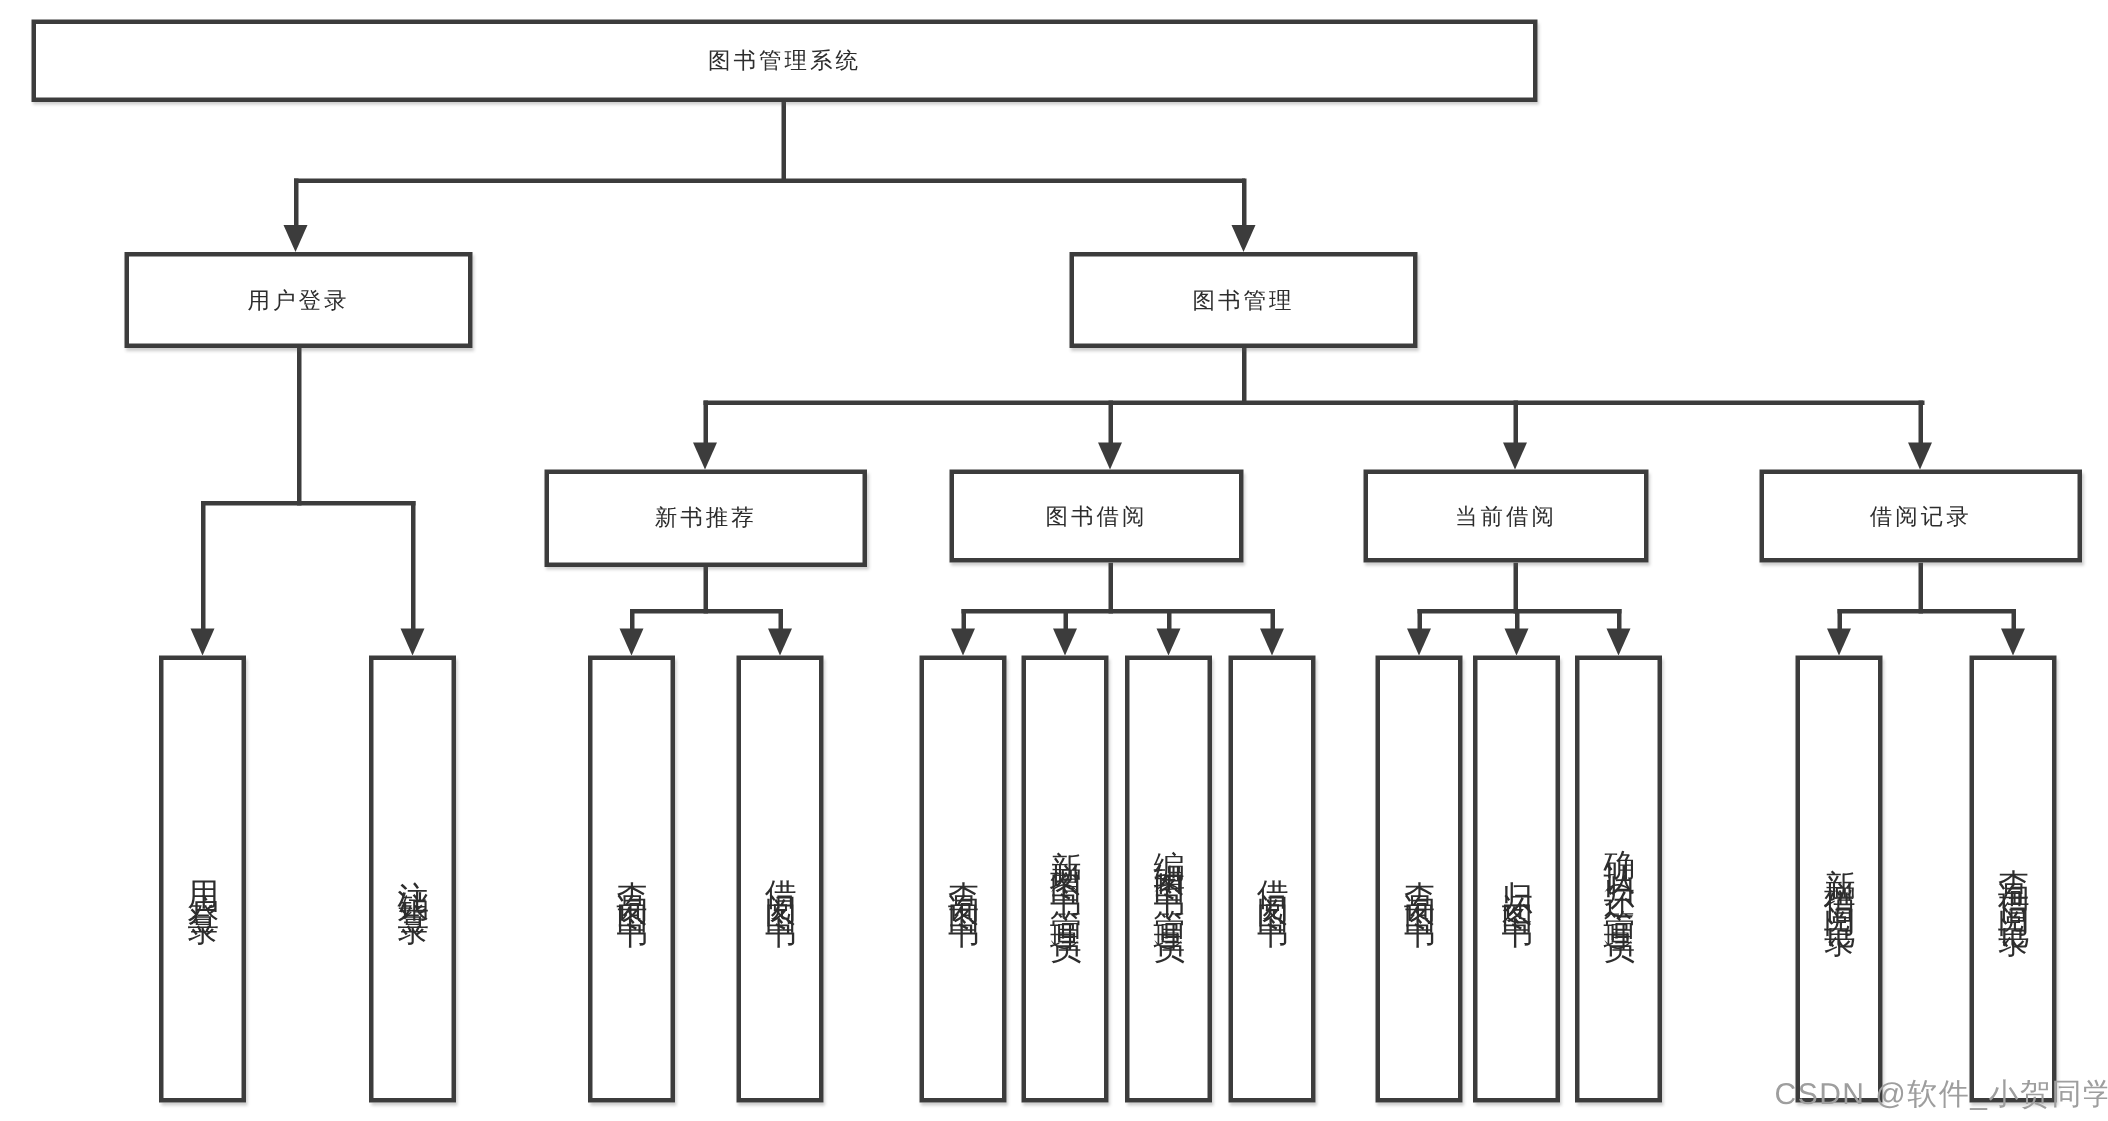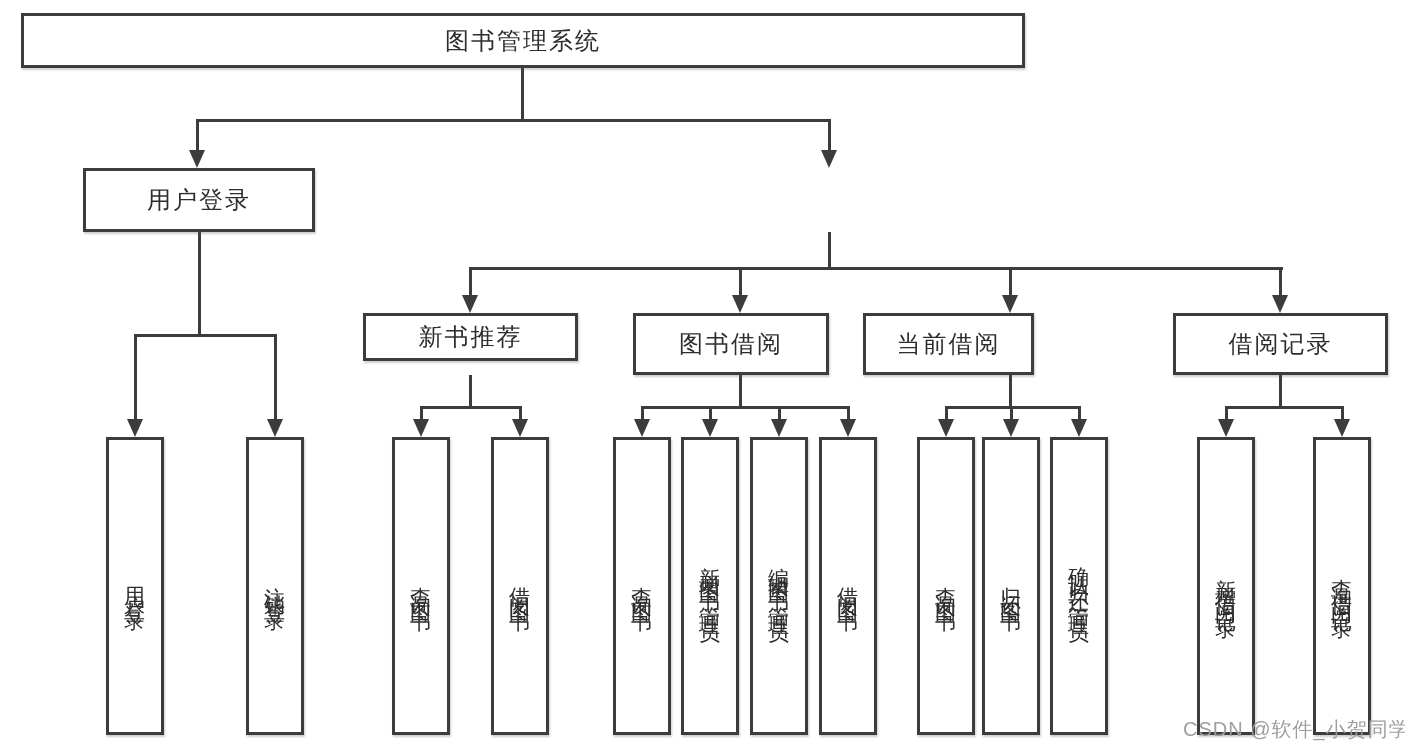--- a/index.html
+++ b/index.html
@@ -10,21 +10,21 @@
     color:var(--text,#2d2d2d);
     overflow:hidden;
   }
   .box {
     position:absolute; box-sizing:border-box;
     border:3px solid var(--line,#3c3c3c);
     background:#ffffff;
     display:flex; align-items:center; justify-content:center;
     box-shadow:1px 2px 2px rgba(90,90,90,0.30);
   }
-  .hbox { font-size:24px; letter-spacing:2px; white-space:nowrap; }
+  .hbox { font-size:15px; letter-spacing:2px; white-space:nowrap; }
   .leaf {
     top:437px; width:58px; height:298px;
     writing-mode:vertical-rl; text-orientation:mixed;
     font-size:21px; letter-spacing:8px; line-height:1;
   }
   .vline { position:absolute; width:3px; background:var(--line,#3c3c3c); }
   .hline { position:absolute; height:3px; background:var(--line,#3c3c3c); }
   .arrow {
     position:absolute; width:0; height:0;
     border-left:8px solid transparent;
@@ -97,24 +97,25 @@
   <div class="vline" style="left:1279px;top:375px;height:34px"></div>
   <div class="hline" style="left:1225px;top:406px;width:118px"></div>
   <div class="vline" style="left:1225px;top:406px;height:15px"></div>
   <div class="arrow" style="left:1218px;top:419px"></div>
   <div class="vline" style="left:1341px;top:406px;height:15px"></div>
   <div class="arrow" style="left:1334px;top:419px"></div>
 
   <div class="box hbox" style="left:21px;top:13px;width:1004px;height:55px">图书管理系统</div>
 
   <div class="box hbox" style="left:83px;top:168px;width:232px;height:64px">用户登录</div>
+  <div class="box hbox" style="left:713px;top:168px;width:232px;height:64px">图书管理</div>
 
-  <div class="box hbox" style="left:363px;top:313px;width:215px;height:48px">新书推荐</div>
+  <div class="box hbox" style="left:363px;top:313px;width:215px;height:65px">新书推荐</div>
   <div class="box hbox" style="left:633px;top:313px;width:196px;height:62px">图书借阅</div>
-  <div class="box hbox" style="left:863px;top:313px;width:171px;height:62px">当前借阅</div>
+  <div class="box hbox" style="left:909px;top:313px;width:190px;height:62px">当前借阅</div>
   <div class="box hbox" style="left:1173px;top:313px;width:215px;height:62px">借阅记录</div>
 
   <div class="box leaf" style="left:106px">用户登录</div>
   <div class="box leaf" style="left:246px">注销登录</div>
 
   <div class="box leaf" style="left:392px">查询图书</div>
   <div class="box leaf" style="left:491px">借阅图书</div>
 
   <div class="box leaf" style="left:613px">查询图书</div>
   <div class="box leaf" style="left:681px">新增图书（管理员）</div>

